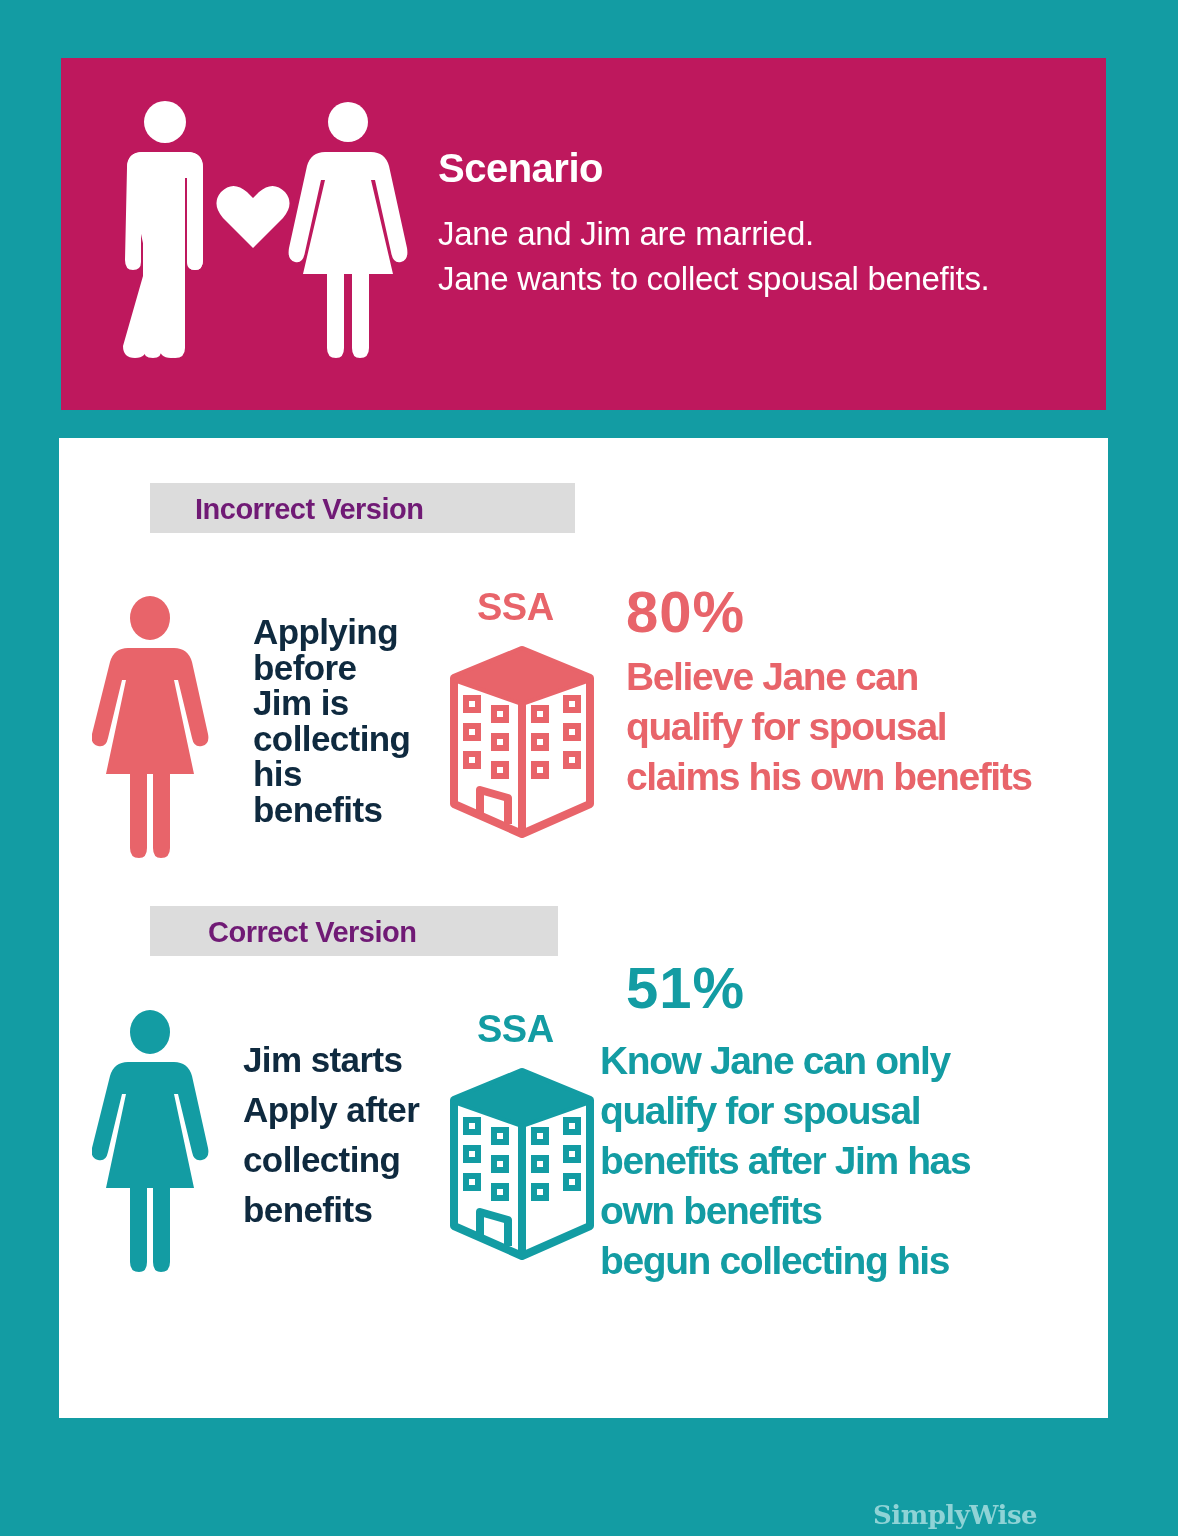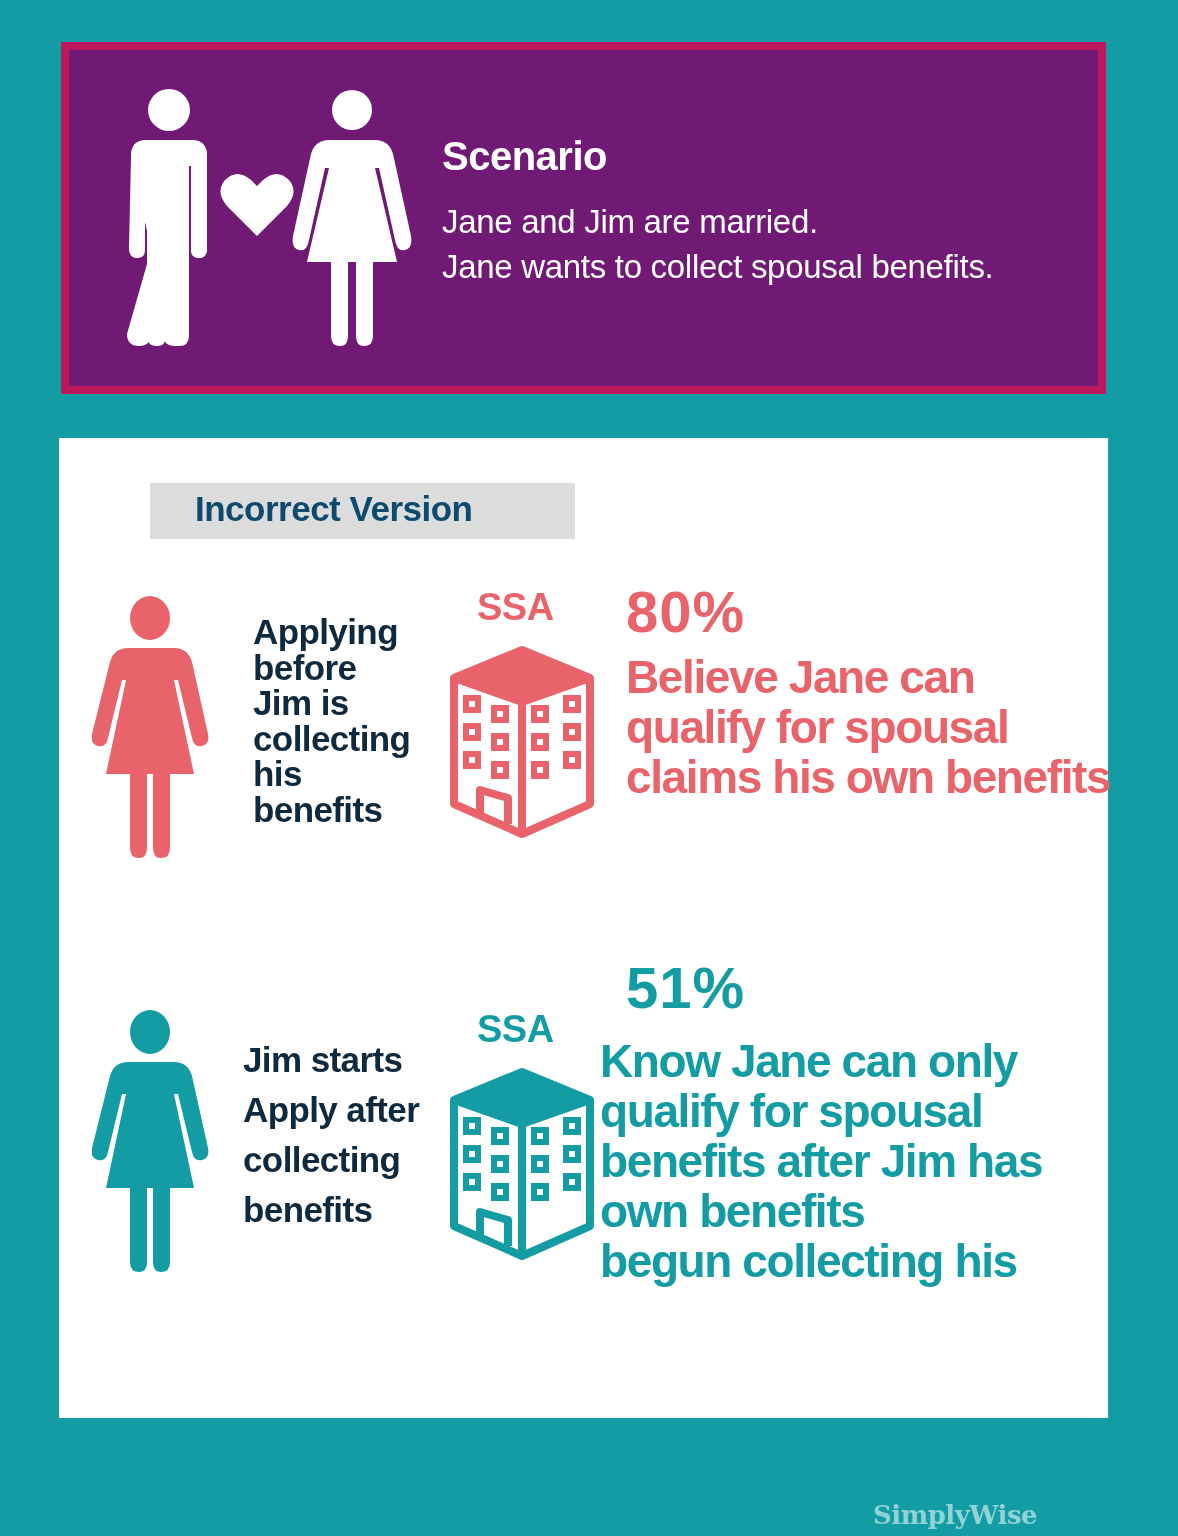--- a/index.html
+++ b/index.html
@@ -2,40 +2,40 @@
 <html><head>
 <meta charset="utf-8">
 <style>
   html, body { margin:0; padding:0; }
   body {
     width:1178px; height:1536px; background:#139ca3;
     position:relative; overflow:hidden;
     font-family:"Liberation Sans", sans-serif;
   }
   .scenario-box {
-    position:absolute; left:61px; top:42px; width:1045px; height:352px;
-    box-sizing:border-box; border:8px solid #be185d; background:#701a75;
+    position:absolute; left:61px; top:58px; width:1045px; height:352px;
+    box-sizing:border-box; border:4px solid #be185d; background:#be185d;
   }
   .couple-icon { position:absolute; left:48px; top:38px; width:300px; height:262px; }
   .scenario-title {
     position:absolute; left:373px; top:84px; color:#fff;
     font-weight:bold; font-size:40px; letter-spacing:-0.5px;
   }
   .scenario-line {
     position:absolute; left:373px; color:#fff; font-size:33px; letter-spacing:-0.3px;
   }
   .scenario-line.l1 { top:153px; }
   .scenario-line.l2 { top:198px; }
 
   .main-panel {
     position:absolute; left:59px; top:438px; width:1049px; height:980px; background:#ffffff;
   }
   .version-label {
-    position:absolute; background:#dcdcdc; height:56px;
-    color:#0c4a6e; font-weight:bold; font-size:35px; letter-spacing:-0.5px;
+    position:absolute; background:#dcdcdc; height:50px;
+    color:#701a75; font-weight:bold; font-size:29px; letter-spacing:-0.5px;
     box-sizing:border-box; line-height:52px;
   }
   .version-label.incorrect { left:91px; top:45px; width:425px; padding-left:45px; }
   .version-label.correct   { left:91px; top:468px; width:408px; padding-left:58px; }
 
   .woman-icon { position:absolute; width:120px; height:265px; }
   .woman-icon.w1 { left:33px; top:158px; }
   .woman-icon.w2 { left:33px; top:572px; }
 
   .desc {
@@ -48,21 +48,21 @@
   .ssa-label { position:absolute; font-weight:bold; font-size:38px; letter-spacing:-0.5px; }
   .ssa-label.s1 { left:418px; top:148px; color:#e8646a; }
   .ssa-label.s2 { left:418px; top:570px; color:#139ca3; }
   .building-icon { position:absolute; width:148px; height:200px; }
   .building-icon.b1 { left:389px; top:200px; }
   .building-icon.b2 { left:389px; top:622px; }
 
   .pct { position:absolute; font-weight:bold; font-size:58px; letter-spacing:1px; }
   .pct.p1 { left:567px; top:140px; color:#e8646a; }
   .pct.p2 { left:567px; top:516px; color:#139ca3; }
-  .stat-text { position:absolute; font-weight:bold; font-size:46px; line-height:50px; letter-spacing:-1.4px; }
+  .stat-text { position:absolute; font-weight:bold; font-size:39px; line-height:50px; letter-spacing:-1.4px; }
   .stat-text span { display:block; white-space:nowrap; }
   .stat-text.t1 { left:567px; top:214px; color:#e8646a; }
   .stat-text.t2 { left:541px; top:598px; color:#139ca3; }
 
   .brand {
     position:absolute; left:873px; top:1452px; color:#8fd3d6;
     font-family:"DejaVu Serif", serif; font-weight:bold; font-size:26px; letter-spacing:-0.5px;margin-top:48px;
   }
 </style>
 </head>
@@ -132,20 +132,21 @@
     </g>
   </svg>
 
   <div class="pct p1">80%</div>
   <div class="stat-text t1">
     <span>Believe Jane can</span>
     <span>qualify for spousal</span>
     <span>claims his own benefits</span>
   </div>
 
+  <div class="version-label correct">Correct Version</div>
 
   <svg class="woman-icon w2" viewBox="0 0 120 265">
     <g fill="#139ca3">
       <ellipse cx="58" cy="22" rx="20" ry="22"></ellipse>
       <path d="M36 52 L82 52 Q96 52 100 66 L116 138 Q118 148 110 150 Q102 152 100 142 L86 84 L82 84 L102 178 L78 178 L78 252 Q78 262 69 262 Q61 262 61 252 L61 178 L55 178 L55 252 Q55 262 47 262 Q38 262 38 252 L38 178 L14 178 L34 84 L30 84 L16 142 Q14 152 6 150 Q-2 148 0 138 L18 66 Q22 52 36 52 Z"></path>
     </g>
   </svg>
 
   <div class="desc d2">
     <span>Jim starts</span>

